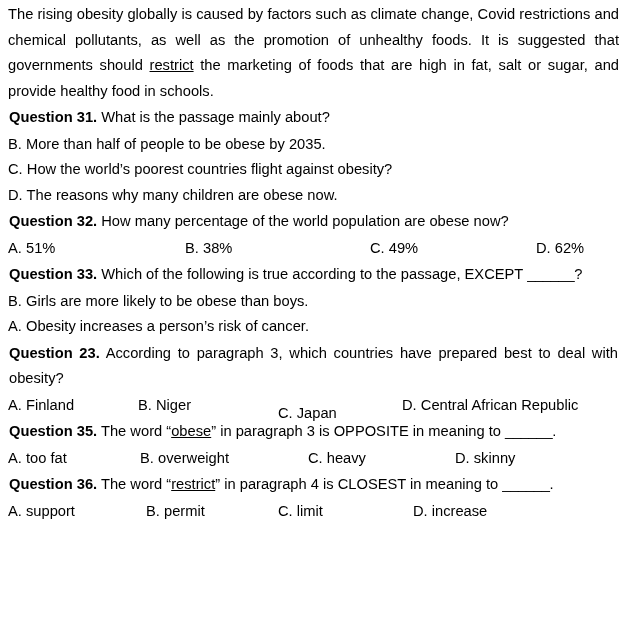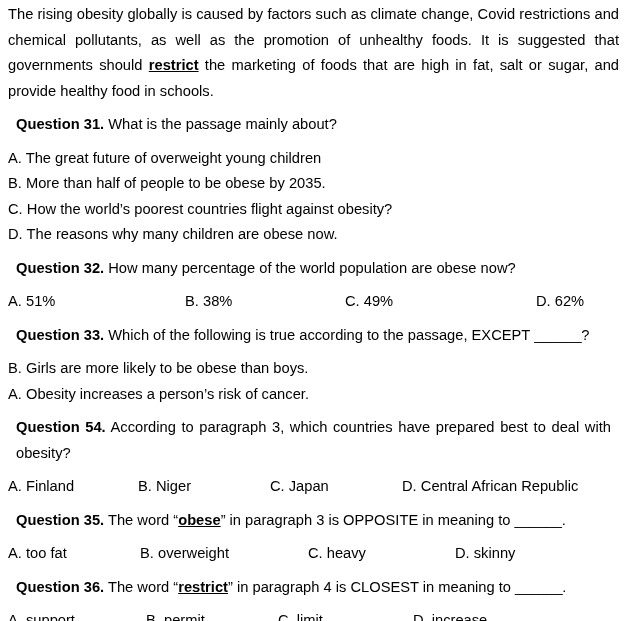--- a/index.html
+++ b/index.html
@@ -37,88 +37,87 @@
     line-height: 25.5px;
   }
   p.line {
     margin: 0;
     padding: 0;
     text-align: left;
     line-height: 25.5px;
     white-space: nowrap;
   }
   p.qline {
-    margin: 8px;
+    margin: 1px;
     padding: 0;
     text-align: justify;
     text-justify: inter-word;
     line-height: 25.5px;
   }
   .qlabel {
     font-weight: bold;
   }
   .kw {
-    font-weight: bold;
+    font-weight: normal;
     text-decoration: underline;
   }
   .blank {
     letter-spacing: -0.3px;
   }
   
   .optrow {
     position: relative;
     height: 25.5px;
     line-height: 25.5px;
     white-space: nowrap;
   }
   .optrow > span {
     position: absolute;
     top: 0;
   }
   .opt-a { left: 0px; }
   .q32 .opt-b { left: 177px; }
-  .q32 .opt-c { left: 337px; }
+  .q32 .opt-c { left: 362px; }
   .q32 .opt-d { left: 492px; margin-left: 36px; }
   .q34 .opt-b { left: 130px; }
-  .q34 .opt-c { left: 262px; }
+  .q34 .opt-c { left: 270px; margin-top: 8px; }
   .q34 .opt-d { left: 394px; }
   .q35 .opt-b { left: 132px; }
   .q35 .opt-c { left: 300px; }
   .q35 .opt-d { left: 447px; }
   .q36 .opt-b { left: 138px; }
   .q36 .opt-c { left: 270px; }
   .q36 .opt-d { left: 405px; }
 </style>
 </head>
 <body>
 
 <div class="page">
   <div class="body-text">
 
     <p class="para"><span>The rising obesity globally is caused by factors such as climate change, Covid restrictions and chemical pollutants, as well as the promotion of unhealthy foods. It is suggested that governments should </span><span class="kw">restrict</span><span> the marketing of foods that are high in fat, salt or sugar, and provide healthy food in schools.</span></p>
 
     <p class="qline"><span class="qlabel">Question 31.</span><span> What is the passage mainly about?</span></p>
-    <p class="line">A. The great future of overweight young children</p>
     <p class="line">B. More than half of people to be obese by 2035.</p>
     <p class="line">C. How the world’s poorest countries flight against obesity?</p>
     <p class="line">D. The reasons why many children are obese now.</p>
 
     <p class="qline"><span class="qlabel">Question 32.</span><span> How many percentage of the world population are obese now?</span></p>
     <div class="optrow q32">
       <span class="opt-a">A. 51%</span>
       <span class="opt-b">B. 38%</span>
       <span class="opt-c">C. 49%</span>
       <span class="opt-d">D. 62%</span>
     </div>
 
     <p class="qline"><span class="qlabel">Question 33.</span><span> Which of the following is true according to the passage, EXCEPT </span><span class="blank">______</span><span>?</span></p>
     <p class="line">B. Girls are more likely to be obese than boys.</p>
     <p class="line">A. Obesity increases a person’s risk of cancer.</p>
 
-    <p class="qline"><span class="qlabel">Question 54.</span><span> According to paragraph 3, which countries have prepared best to deal with obesity?</span></p>
+    <p class="qline"><span class="qlabel">Question 23.</span><span> According to paragraph 3, which countries have prepared best to deal with obesity?</span></p>
     <div class="optrow q34">
       <span class="opt-a">A. Finland</span>
       <span class="opt-b">B. Niger</span>
       <span class="opt-c">C. Japan</span>
       <span class="opt-d">D. Central African Republic</span>
     </div>
 
     <p class="qline"><span class="qlabel">Question 35.</span><span> The word “</span><span class="kw">obese</span><span>” in paragraph 3 is OPPOSITE in meaning to </span><span class="blank">______</span><span>.</span></p>
     <div class="optrow q35">
       <span class="opt-a">A. too fat</span>

